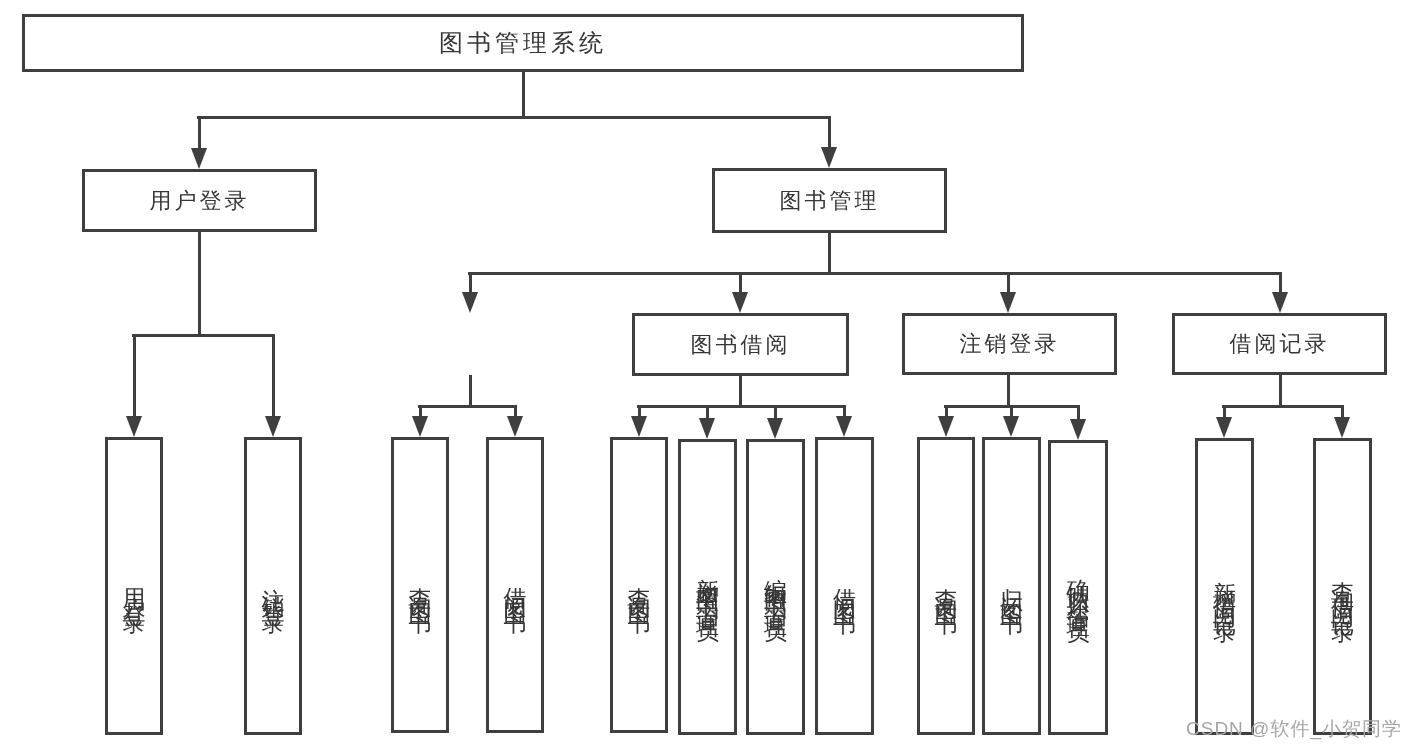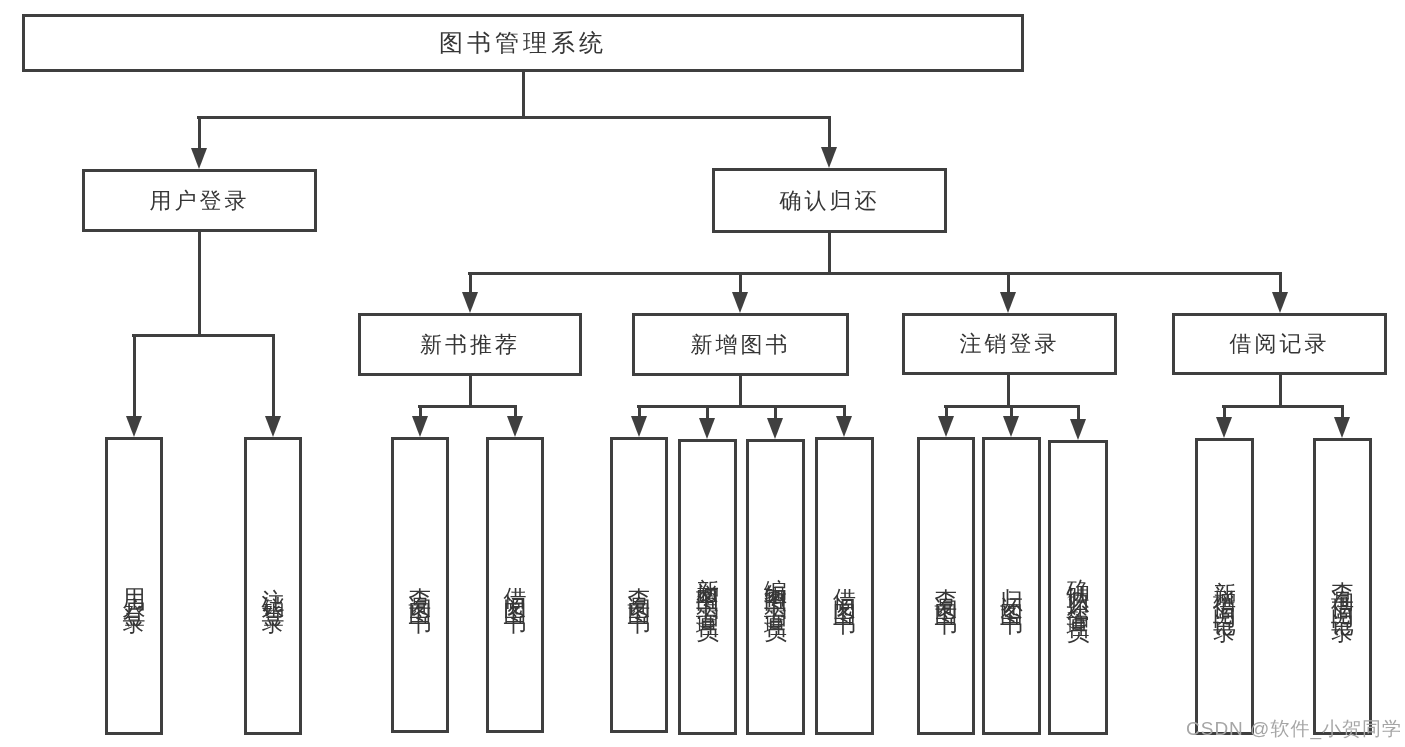--- a/index.html
+++ b/index.html
@@ -55,24 +55,23 @@
   }
 </style>
 </head>
 <body>
 
 <div id="canvas">
 
   <div class="box hbox rootbox" style="left:22px;top:14px;width:1002px;height:58px;">图书管理系统</div>
 
   <div class="box hbox" style="left:82px;top:169px;width:235px;height:63px;">用户登录</div>
-  <div class="box hbox" style="left:712px;top:168px;width:235px;height:65px;">确认归还</div>
+  <div class="box hbox" style="left:712px;top:168px;width:235px;height:65px;">图书管理</div>
 
-  <div class="box hbox" style="left:358px;top:313px;width:224px;height:63px;">新书推荐</div>
-  <div class="box hbox" style="left:632px;top:313px;width:217px;height:63px;">新增图书</div>
+  <div class="box hbox" style="left:632px;top:313px;width:217px;height:63px;">图书借阅</div>
   <div class="box hbox" style="left:902px;top:313px;width:215px;height:62px;">注销登录</div>
   <div class="box hbox" style="left:1172px;top:313px;width:215px;height:62px;">借阅记录</div>
 
   <div class="box vbox" style="left:105px;top:437px;width:58px;height:298px;">用户登录</div>
   <div class="box vbox" style="left:244px;top:437px;width:58px;height:298px;">注销登录</div>
 
   <div class="box vbox" style="left:391px;top:437px;width:58px;height:296px;">查询图书</div>
   <div class="box vbox" style="left:486px;top:437px;width:58px;height:296px;">借阅图书</div>
 
   <div class="box vbox" style="left:610px;top:437px;width:58px;height:296px;">查询图书</div>

